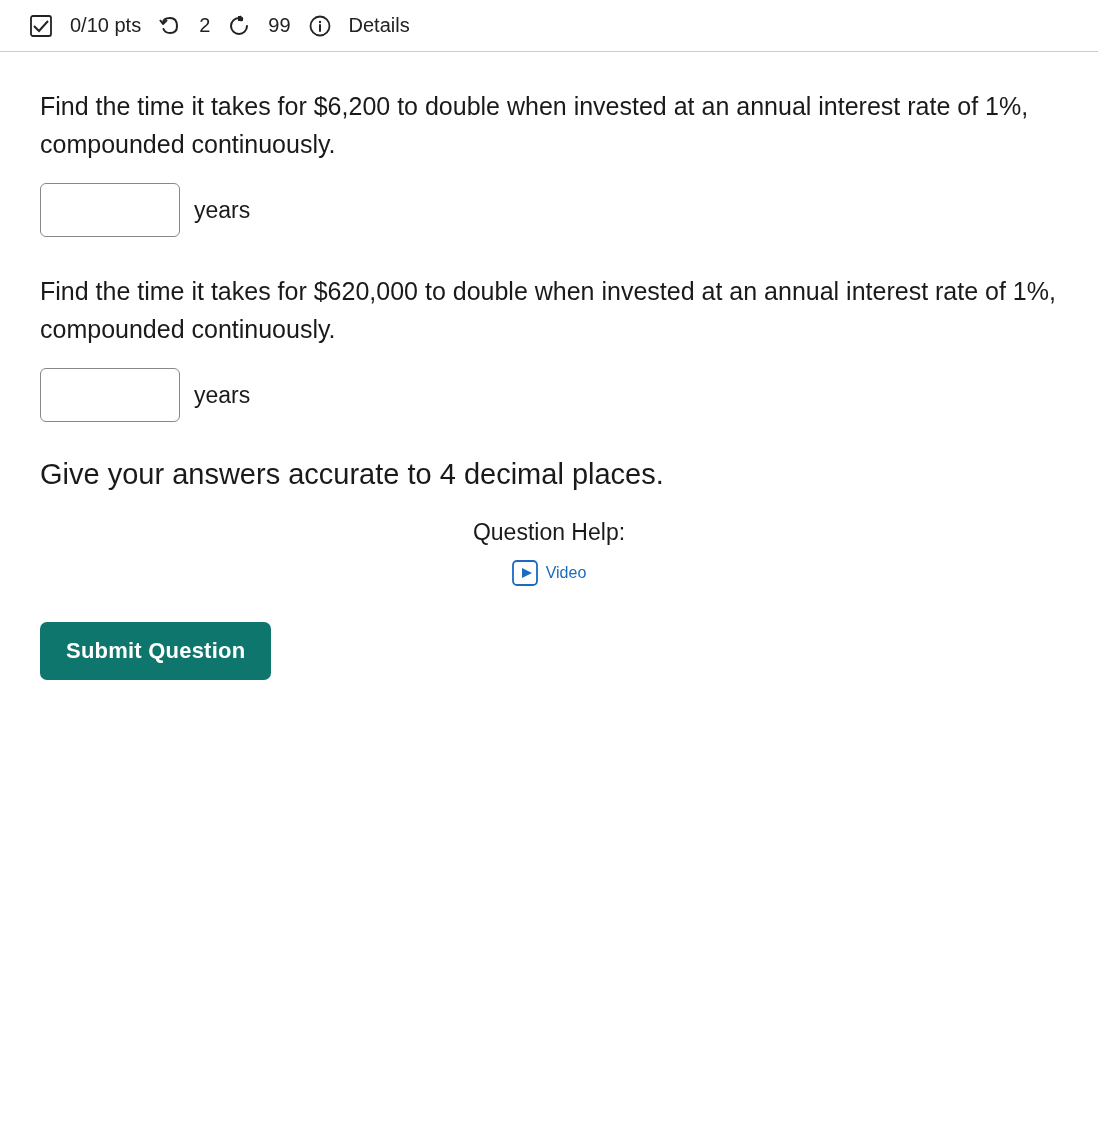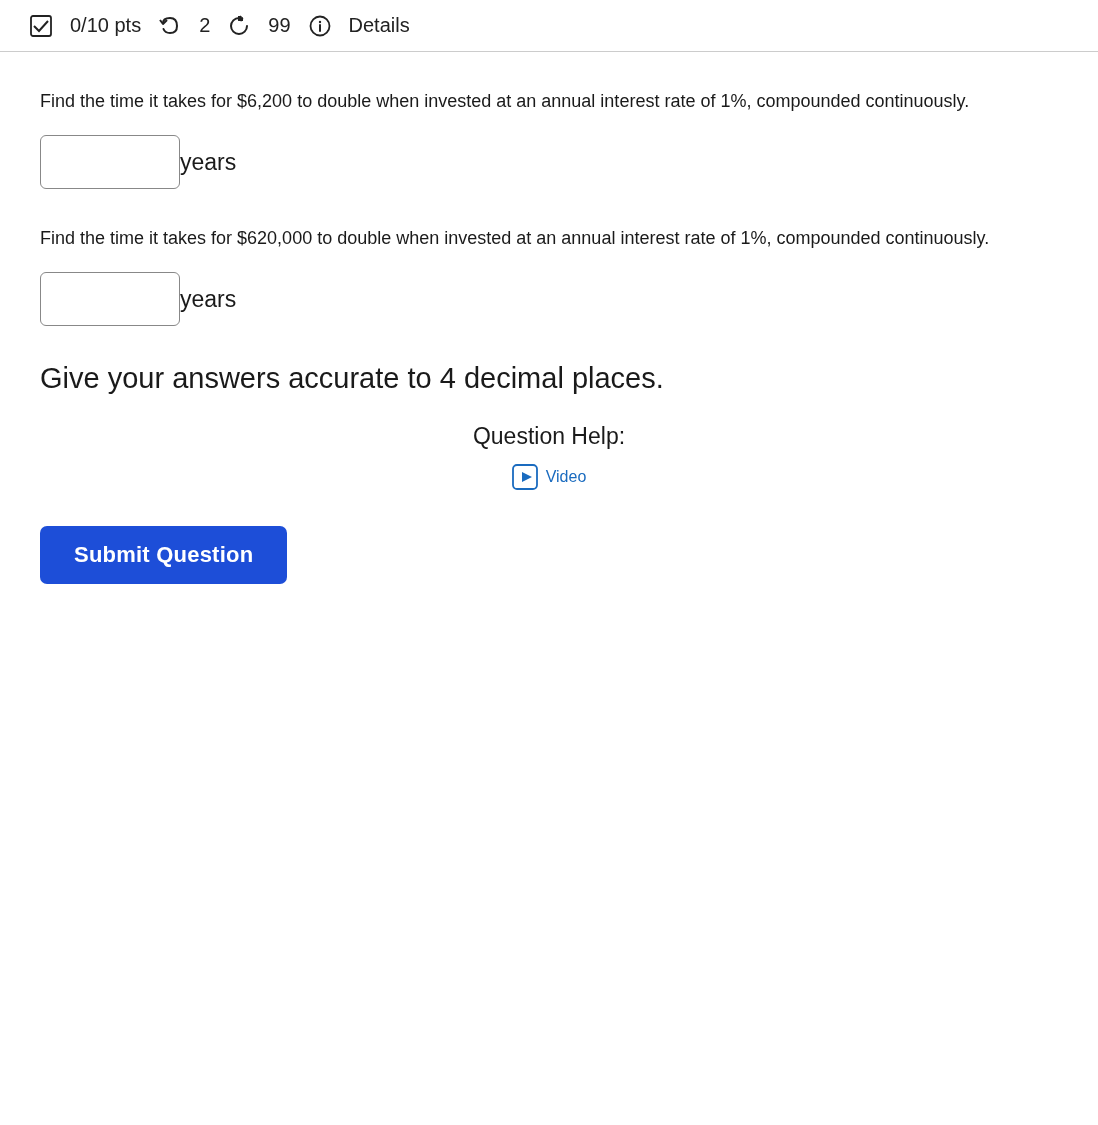--- a/index.html
+++ b/index.html
@@ -50,30 +50,31 @@
 
     .content-area {
       padding: 36px 40px 40px 40px;
     }
 
     .question-block {
       margin-bottom: 36px;
     }
 
     .question-text {
-      font-size: 18px;
+      font-size: 25px;
       line-height: 1.5;
       color: #1a1a1a;
       margin-bottom: 20px;
       font-weight: 400;
     }
 
     .answer-row {
       display: flex;
       align-items: center;
+      gap: 14px;
       margin-top: 8px;
     }
 
     .answer-input {
       width: 140px;
       height: 54px;
       border: 1.5px solid #888;
       border-radius: 6px;
       font-size: 20px;
       padding: 6px 10px;
@@ -120,27 +121,27 @@
       justify-content: center;
     }
 
     .button-row {
       display: flex;
       align-items: center;
       gap: 18px;
     }
 
     .submit-btn {
-      background: #1d4ed8;
+      background: #0f766e;
       color: #ffffff;
       border: none;
       border-radius: 7px;
       font-size: 22px;
       font-weight: 600;
-      padding: 16px 34px;
+      padding: 16px 26px;
       cursor: pointer;
       letter-spacing: 0.01em;
     }
 
     .jump-btn {
       background: #e8e8e8;
       color: #222;
       border: 1.5px solid #bbb;
       border-radius: 22px;
       font-size: 22px;

